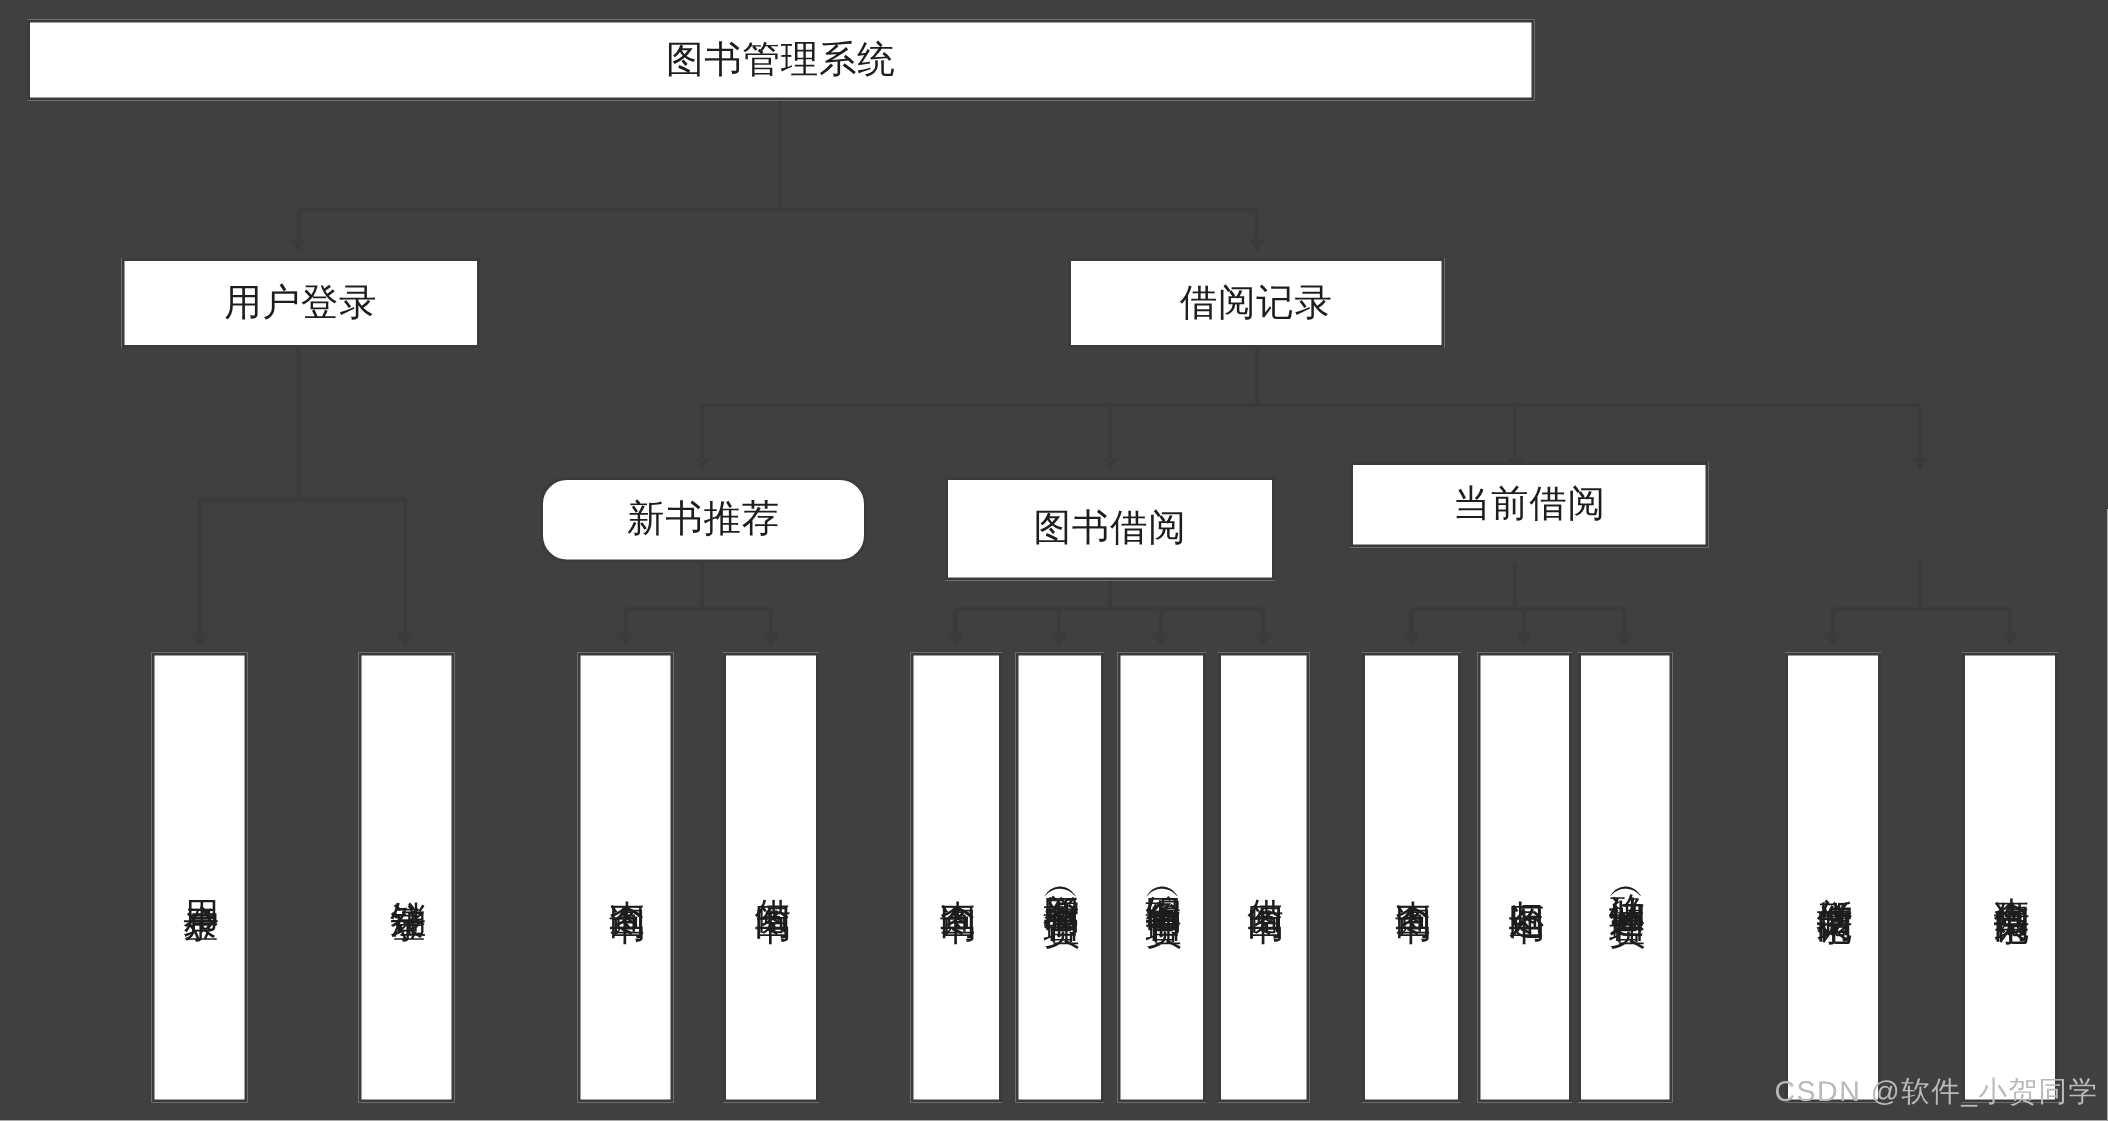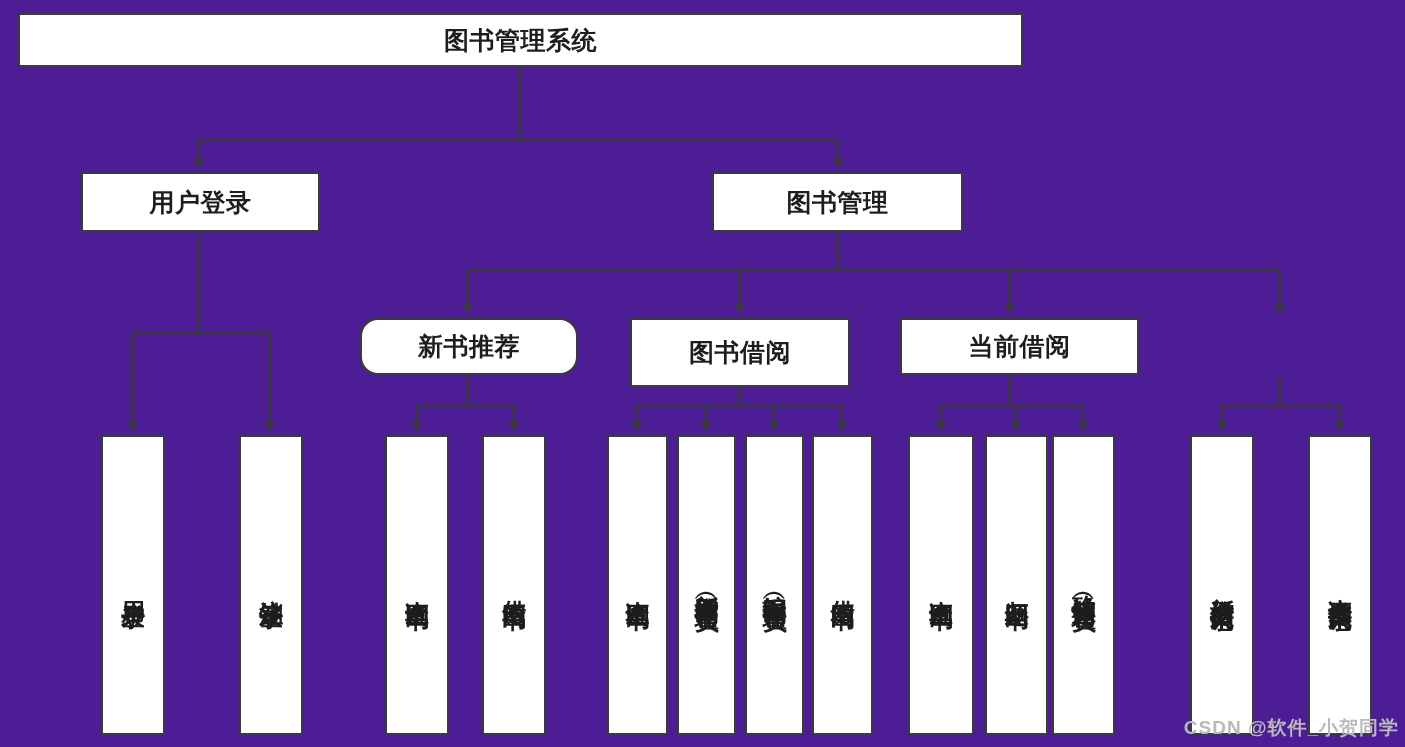--- a/index.html
+++ b/index.html
@@ -7,23 +7,22 @@
     padding: 0;
     background: #ffffff;
   }
   body {
     font-family: "Liberation Sans", "DejaVu Sans", sans-serif;
   }
   #canvas {
     position: relative;
     width: 1405px;
     height: 747px;
-    background: #4c1d95;
+    background: #404040;
     overflow: hidden;
-    font-weight: bold;
   }
   svg#wires {
     position: absolute;
     left: 0;
     top: 0;
     width: 1405px;
     height: 747px;
     pointer-events: none;
   }
   .node {
@@ -123,30 +122,30 @@
   </svg>
 
   <div class="node" style="left:18px; top:13px; width:1005px; height:54px;">
     <span class="cap">图书管理系统</span>
   </div>
 
   <div class="node" style="left:81px; top:172px; width:239px; height:60px;">
     <span class="cap">用户登录</span>
   </div>
   <div class="node" style="left:712px; top:172px; width:251px; height:60px;">
-    <span class="cap">图书管理</span>
+    <span class="cap">借阅记录</span>
   </div>
 
   <div class="node" style="left:360px; top:318px; width:218px; height:57px;border-radius:18px;">
     <span class="cap">新书推荐</span>
   </div>
   <div class="node" style="left:630px; top:318px; width:220px; height:69px;">
     <span class="cap">图书借阅</span>
   </div>
-  <div class="node" style="left:900px; top:318px; width:239px; height:57px;">
+  <div class="node" style="left:900px; top:308px; width:239px; height:57px;">
     <span class="cap">当前借阅</span>
   </div>
 
   <div class="node leaf" style="left:101px; top:435px; width:64px; height:300px;">
     <span class="cap">用户登录</span>
   </div>
   <div class="node leaf" style="left:239px; top:435px; width:64px; height:300px;">
     <span class="cap">注销登录</span>
   </div>
 

